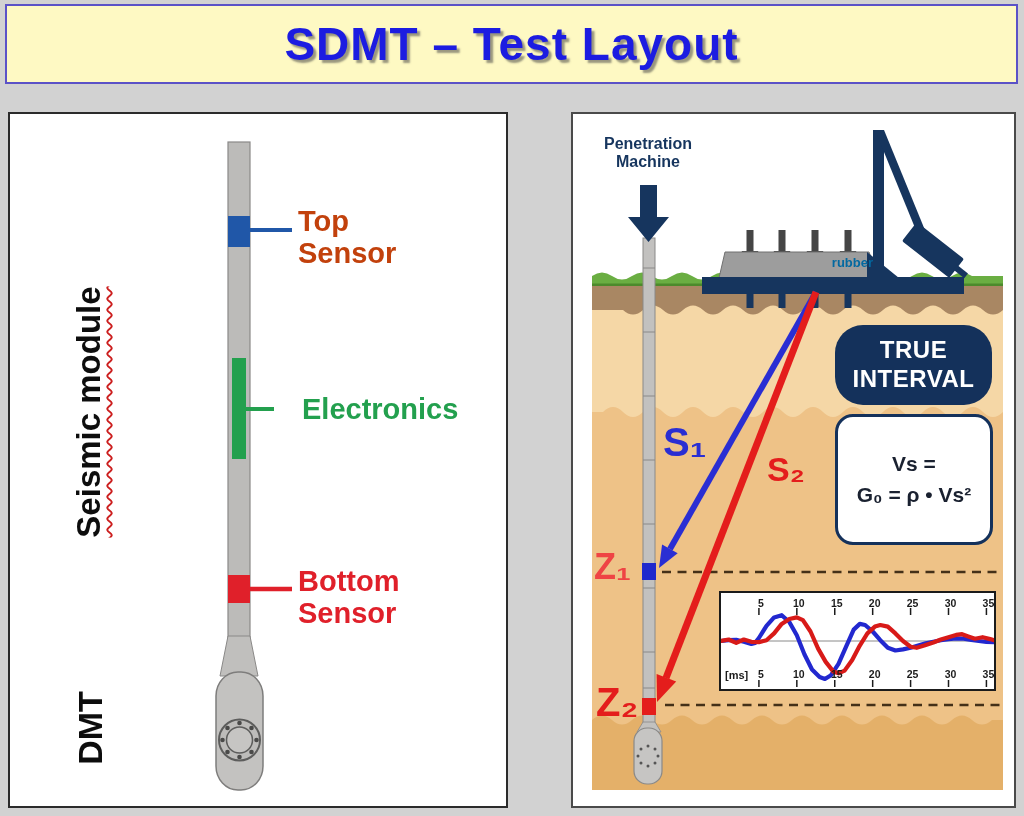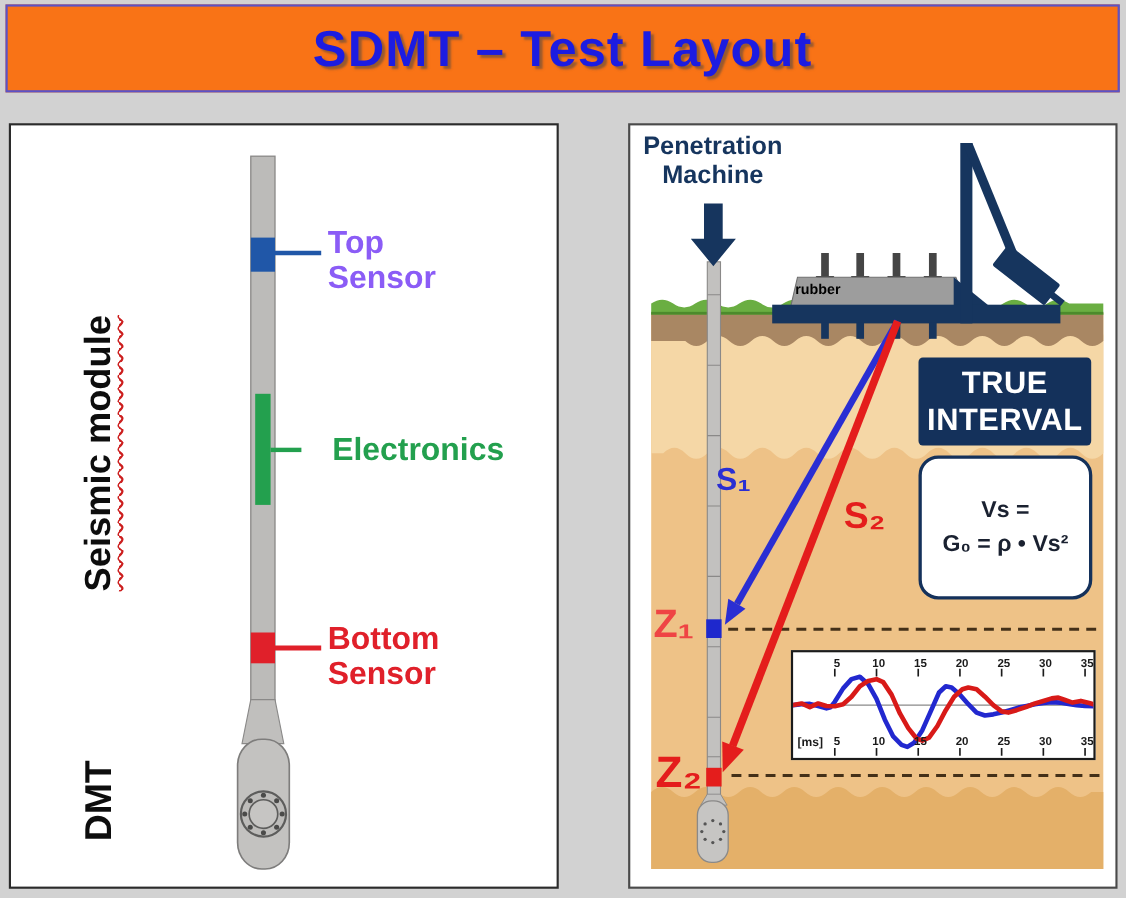--- a/index.html
+++ b/index.html
@@ -7,21 +7,21 @@
   body {
     position:relative; background:#d2d2d2;
     font-family:"Liberation Sans", sans-serif;
     overflow:hidden;
   }
   .pre { white-space:pre-line; }
 
   
   #title-bar {
     position:absolute; left:5px; top:4px; width:1013px; height:80px;
-    background:#f97316; border:2px solid #5b52c7;
+    background:#fef9c3; border:2px solid #5b52c7;
     display:flex; align-items:center; justify-content:center;
   }
   #title-text {
     font-size:46px; font-weight:bold; color:#1c1ce1;
     text-shadow:3px 3px 2px rgba(70,70,70,0.55);
     letter-spacing:1px;
   }
 
   
   .panel { position:absolute; top:112px; height:696px; background:#fff; border:2px solid #2b2b2b; }
@@ -36,44 +36,44 @@
     text-align:center; font-weight:bold; color:#0d0d0d;
   }
   #seismic-module-label {
     left:-85px; top:278px; width:330px; height:40px; font-size:33px;
     text-decoration:underline; text-decoration-style:wavy;
     text-decoration-color:#cc1f1f; text-decoration-thickness:2px;
     text-underline-offset:6px;
   }
   #dmt-label { left:21px; top:594px; width:120px; height:40px; font-size:34px; }
   .callout { position:absolute; font-weight:bold; font-size:29px; line-height:1.1; }
-  #top-sensor-label    { left:288px; top:92px;  color:#8b5cf6; }
+  #top-sensor-label    { left:288px; top:92px;  color:#c2410c; }
   #electronics-label   { left:292px; top:280px; color:#23a04e; }
   #bottom-sensor-label { left:288px; top:452px; color:#e0202a; }
 
   
   #penetration-label {
-    left:0; top:5px; width:150px; text-align:center;
-    font-size:23px; font-weight:bold; line-height:1.15; color:#16355e;
+    left:0; top:21px; width:150px; text-align:center;
+    font-size:16px; font-weight:bold; line-height:1.15; color:#16355e;
   }
   #rubber-label {
-    left:150px; top:141px; width:150px; text-align:left;
-    font-size:13px; font-weight:bold; color:#000000;
+    left:150px; top:141px; width:150px; text-align:right;
+    font-size:13px; font-weight:bold; color:#0369a1;
   }
   .ray-label { position:absolute; font-weight:bold; }
-  #s1-label { left:78px;  top:306px; font-size:29px; color:#2a2ed3; }
+  #s1-label { left:90px;  top:306px; font-size:40px; color:#2a2ed3; }
   #s2-label { left:194px; top:336px; font-size:34px; color:#e41d1c;text-align:right; }
   #z1-label { left:21px;  top:432px; font-size:36px; color:#ef4444; }
   #z2-label { left:23px;  top:566px; font-size:40px; color:#e41d1c; }
 
   #true-interval-badge {
     left:262px; top:211px; width:157px; height:80px;
-    background:#14315b; border-radius:4px; color:#ffffff;
+    background:#14315b; border-radius:28px; color:#ffffff;
     display:flex; align-items:center; justify-content:center; text-align:center;
-    font-size:28px; font-weight:bold; line-height:1.2; letter-spacing:0.5px;
+    font-size:24px; font-weight:bold; line-height:1.2; letter-spacing:0.5px;
   }
   #formula-box {
     left:262px; top:300px; width:158px; height:131px;
     background:#ffffff; border:3.5px solid #14315b; border-radius:18px;
     display:flex; flex-direction:column; align-items:center; justify-content:center;
     color:#1a2130; font-weight:bold;
   }
   .formula-row { display:flex; align-items:center; justify-content:center; gap:22px; }
   #vs-lhs { font-size:21px; }
   .frac { display:flex; flex-direction:column; align-items:center; }

